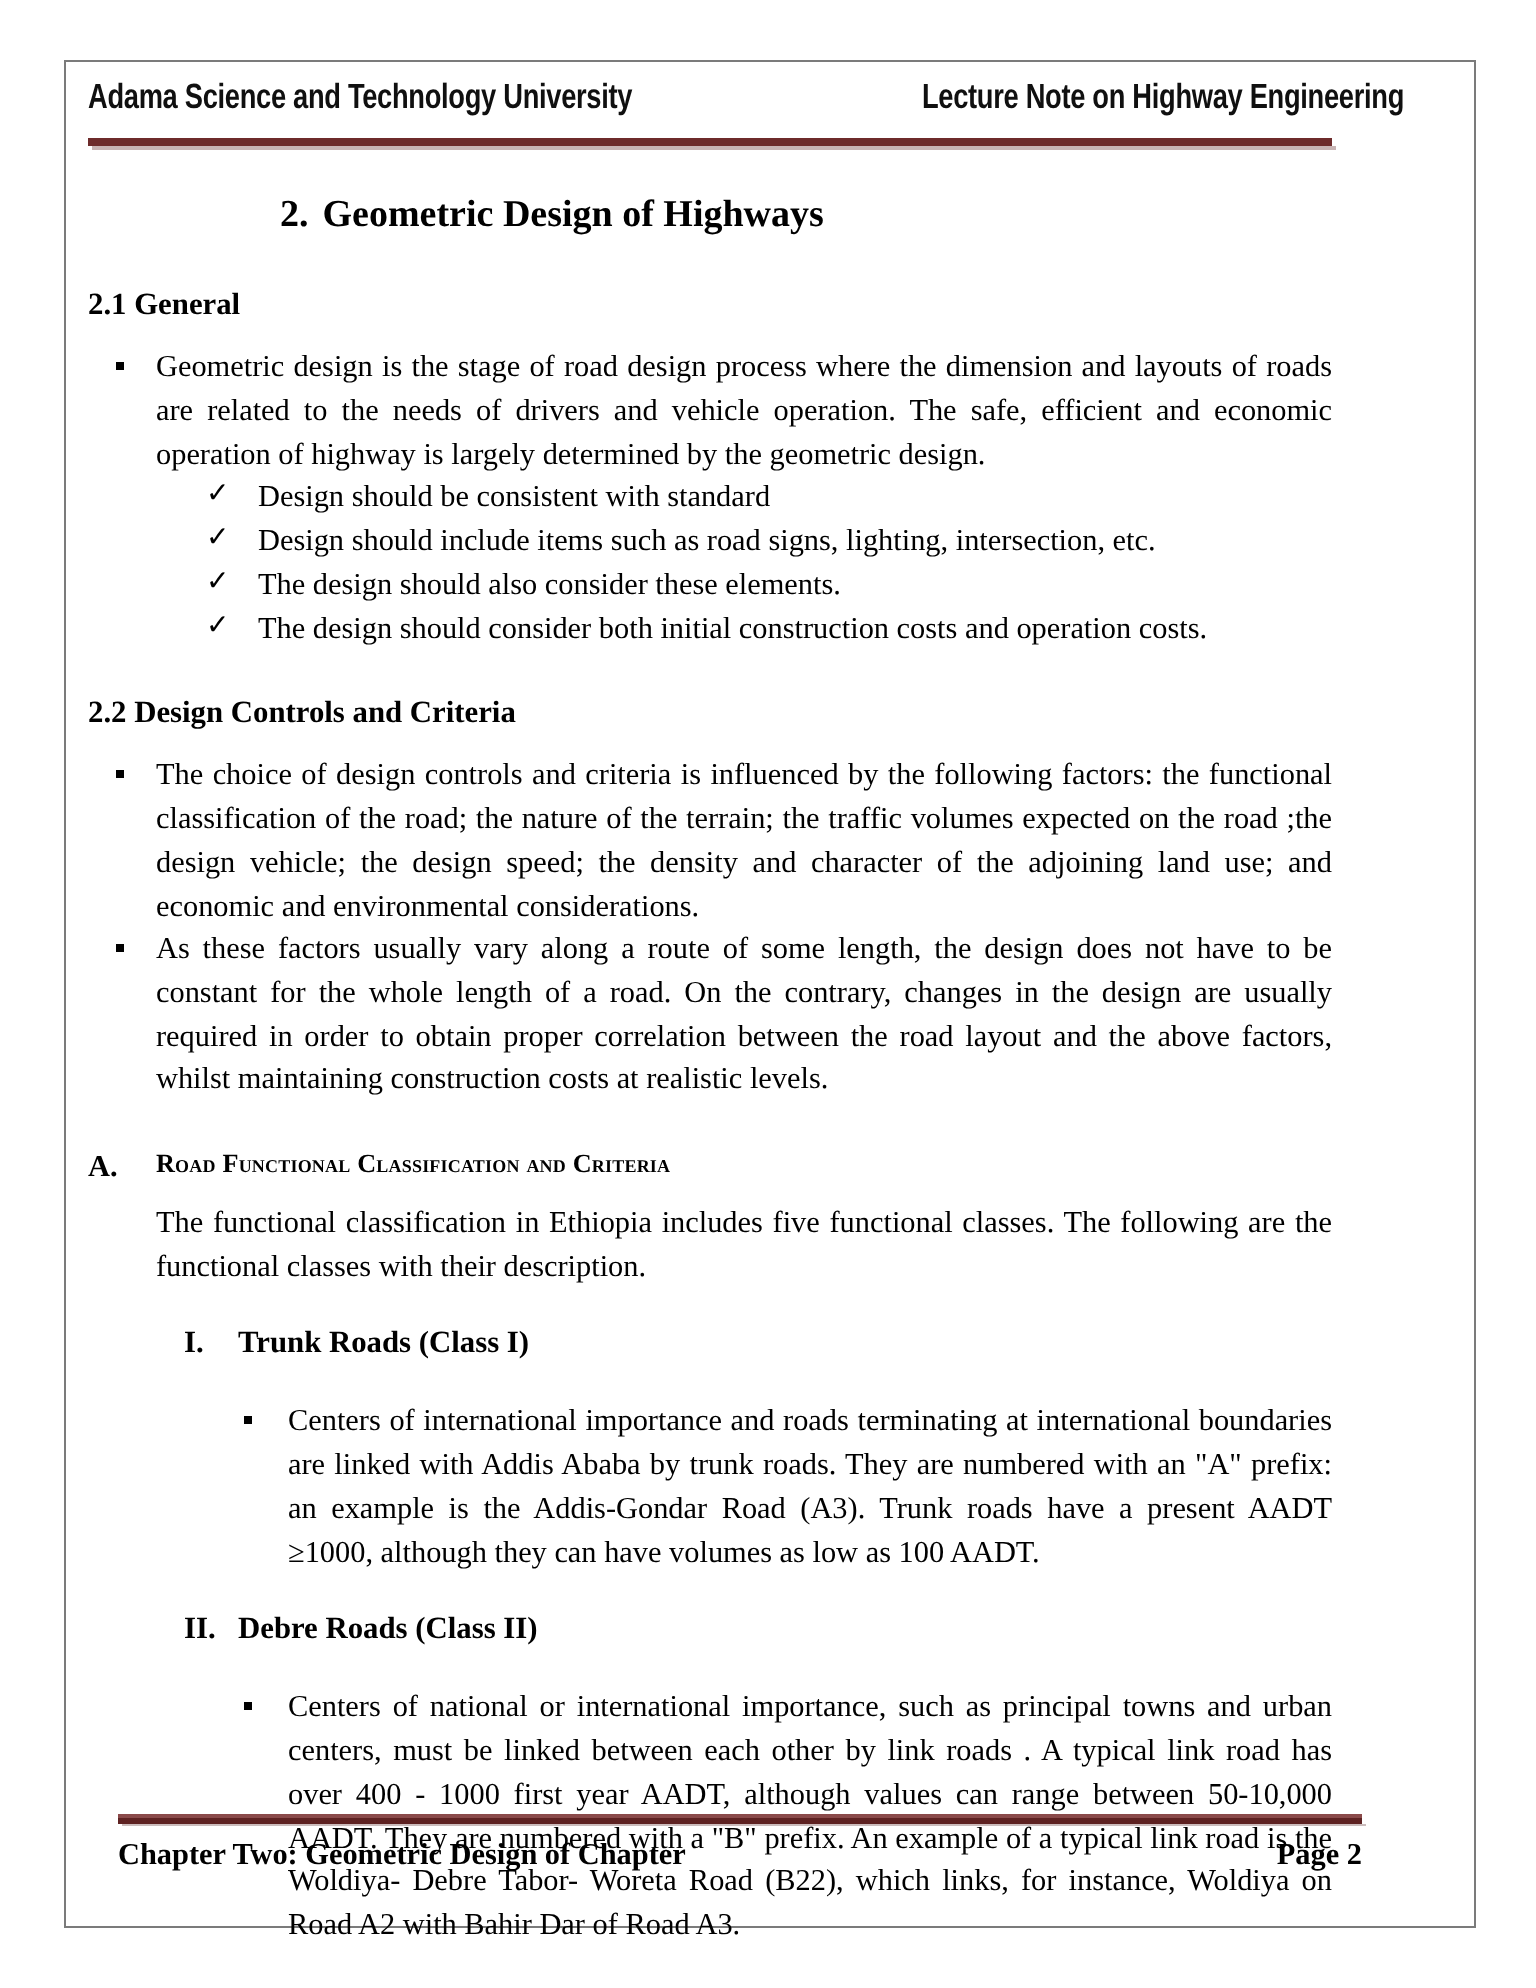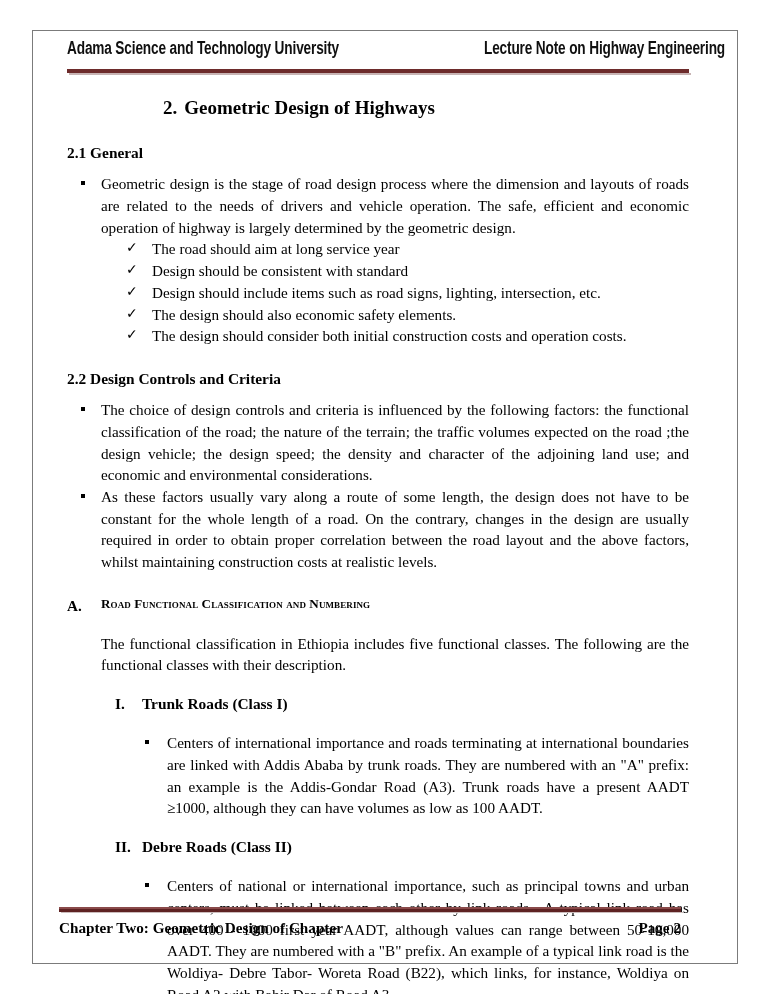--- a/index.html
+++ b/index.html
@@ -20,21 +20,21 @@
     left: 32px;
     top: 30px;
     width: 706px;
     height: 934px;
     border: 1px solid #7b7b7b;
     box-sizing: border-box;
   }
 
   .page-inner {
     position: absolute;
-    left: 34px;
+    left: 11px;
     top: 0px;
     width: 622px;
     height: 100%;
   }
 
   
   .doc-header {
     position: relative;
     height: 34px;
     padding-top: 3px;
@@ -183,21 +183,21 @@
     flex: 0 0 34px;
   }
   .alpha-head .smallcaps {
     font-weight: bold;
     font-size: 13.1px;
     font-variant: small-caps;
     letter-spacing: 0.1px;
   }
 
   .alpha-body {
-    margin-top: 16px;
+    margin-top: 6px;
     padding-left: 34px;
     text-align: justify;
   }
 
   
   .roman-block { margin-top: 17px; }
   .roman-head {
     font-weight: bold;
     font-size: 15.4px;
     padding-left: 48px;
@@ -261,37 +261,36 @@
 
       <div class="sec-heading">2.1 General</div>
 
       <ul class="sq">
         <li>
           <span>Geometric design is the stage of road design process where the dimension and layouts of roads are related to the needs of drivers and vehicle operation. The safe, efficient and economic operation of highway is largely determined by the geometric design.</span>
         </li>
       </ul>
 
       <ul class="chk">
-        <li>The road should aim at long service year</li>
         <li class="nj">Design should be consistent with standard</li>
         <li class="nj">Design should include items such as road signs, lighting, intersection, etc.</li>
-        <li class="nj">The design should also economic safety elements.</li>
+        <li class="nj">The design should also consider these elements.</li>
         <li class="nj">The design should consider both initial construction costs and operation costs.</li>
       </ul>
 
       <div class="sec-heading">2.2 Design Controls and Criteria</div>
 
       <ul class="sq">
         <li>The choice of design controls and criteria is influenced by the following factors: the functional classification of the road; the nature of the terrain; the traffic volumes expected on the road ;the design vehicle; the design speed; the density and character of the adjoining land use; and economic and environmental considerations.</li>
         <li>As these factors usually vary along a route of some length, the design does not have to be constant for the whole length of a road. On the contrary, changes in the design are usually required in order to obtain proper correlation between the road layout and the above factors, whilst maintaining construction costs at realistic levels.</li>
       </ul>
 
       <div class="alpha-head">
         <div class="marker">A.</div>
-        <div class="smallcaps">Road Functional Classification and Numbering</div>
+        <div class="smallcaps">Road Functional Classification and Criteria</div>
       </div>
       <div class="alpha-body">The functional classification in Ethiopia includes five functional classes. The following are the functional classes with their description.</div>
 
       <div class="roman-block">
         <div class="roman-head">
           <span class="rn">I.</span>
           <span>Trunk Roads (Class I)</span>
         </div>
         <ul class="sq roman-list">
           <li>Centers of international importance and roads terminating at international boundaries are linked with Addis Ababa by trunk roads. They are numbered with an "A" prefix: an example is the Addis-Gondar Road (A3). Trunk roads have a present AADT ≥1000, although they can have volumes as low as 100 AADT.</li>

